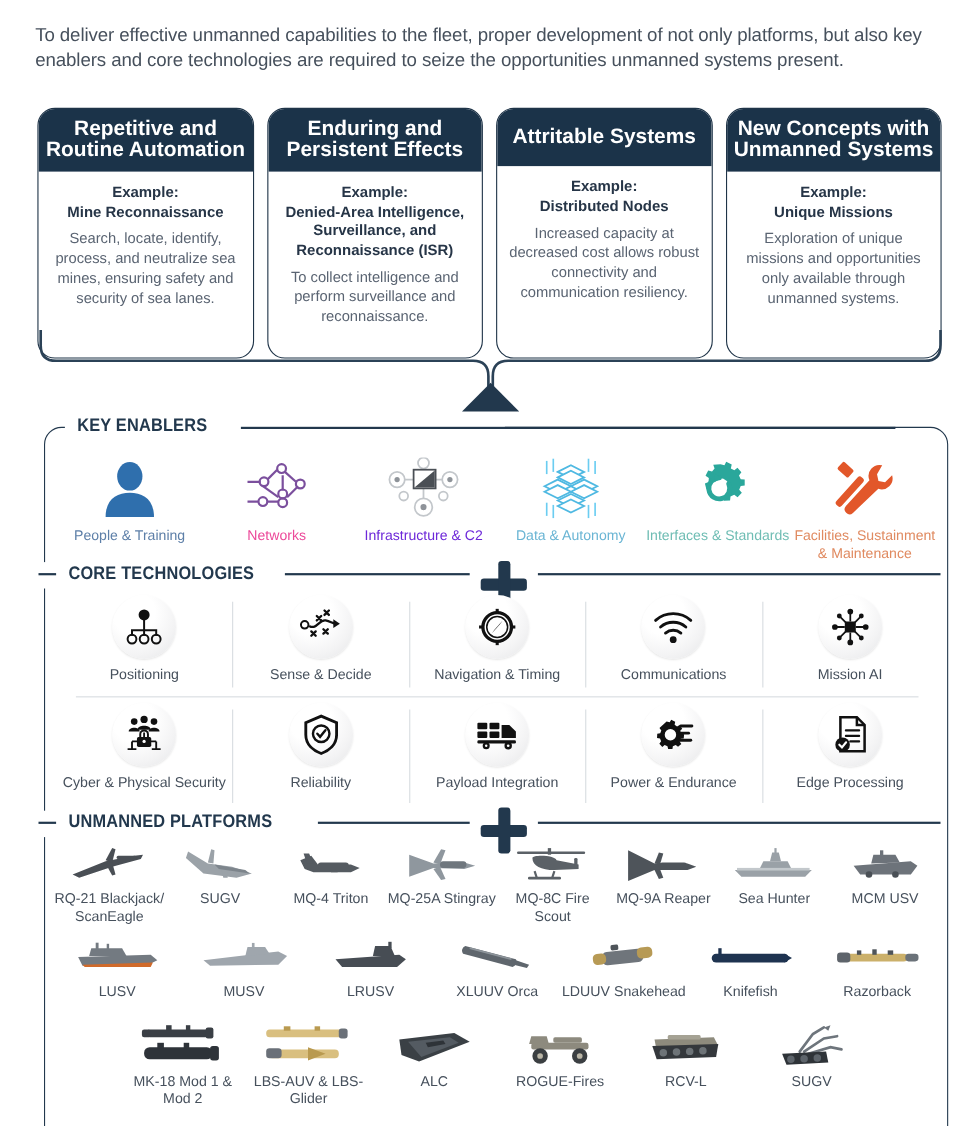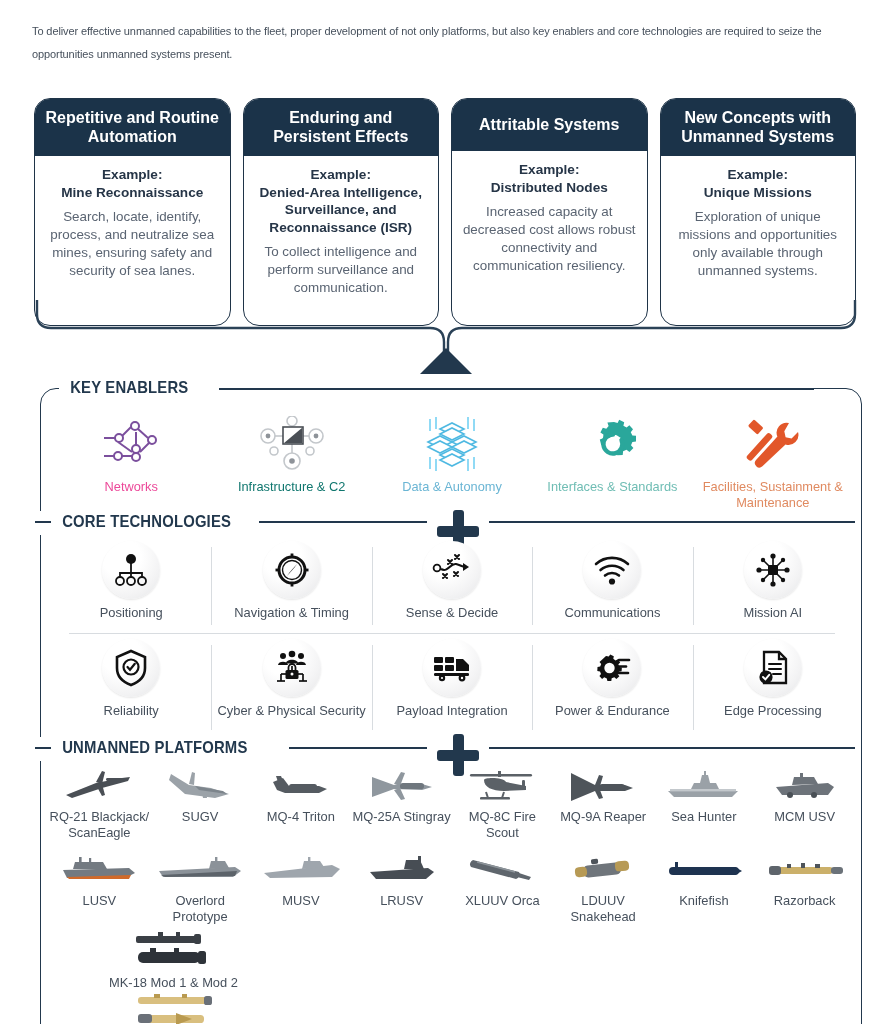--- a/index.html
+++ b/index.html
@@ -9,21 +9,21 @@
     font-family: "Liberation Sans", sans-serif;
     color: #3a4450;
     overflow: hidden;
   }
   .page { position: relative; width: 889px; height: 1024px; }
 
   
   .intro {
     position: absolute;
     left: 32px; top: 20px; width: 820px;
-    font-size: 11px; line-height: 23px;
+    font-size: 17px; line-height: 23px;
     color: #46505c;
     letter-spacing: -0.1px;
   }
 
   
   .cards {
     position: absolute; left: 34px; top: 98px;
     width: 822px; height: 228px;
     display: flex; gap: 12px;
   }
@@ -33,21 +33,21 @@
     border: 1.6px solid #1f3448;
     border-radius: 16px;
     background: #ffffff;
     overflow: hidden;
     display: flex; flex-direction: column;
   }
   .card-head {
     background: #1b3349;
     color: #ffffff;
     font-weight: bold;
-    font-size: 16px;
+    font-size: 19px;
     line-height: 19px;
     text-align: center;
     padding: 9px 6px 10px;
     min-height: 52px;
     display: flex; align-items: center; justify-content: center;
   }
   .card-body {
     flex: 1;
     padding: 10px 10px 8px;
     text-align: center;
@@ -191,21 +191,21 @@
       </div>
     </div>
 
     <div class="card">
       <div class="card-head">Enduring and Persistent Effects</div>
       <div class="card-body">
         <div class="card-example">
           <span>Example:</span><br>
           <span>Denied-Area Intelligence, Surveillance, and Reconnaissance (ISR)</span>
         </div>
-        <div class="card-desc">To collect intelligence and perform surveillance and communication.</div>
+        <div class="card-desc">To collect intelligence and perform surveillance and reconnaissance.</div>
       </div>
     </div>
 
     <div class="card">
       <div class="card-head">Attritable Systems</div>
       <div class="card-body">
         <div class="card-example">
           <span>Example:</span><br>
           <span>Distributed Nodes</span>
         </div>
@@ -233,20 +233,29 @@
   </svg>
 
   <div class="stack">
 
     <div class="border-mask" style="left:18px; top:-4px; width:400px; height:8px;"></div>
     <div class="section-label" style="left:22px; top:-11px;">KEY ENABLERS</div>
     <div class="label-rule" style="left:178px; top:-1px; width:595px;"></div>
 
     <div class="enablers">
 
+      <div class="enabler">
+        <div class="glyph">
+          <svg width="52" height="56" viewBox="0 0 52 56">
+            <ellipse cx="26" cy="17" rx="11.5" ry="13" fill="#2f6fad"></ellipse>
+            <path d="M4 54 C4 38 14 32 26 32 C38 32 48 38 48 54 Z" fill="#2f6fad"></path>
+          </svg>
+        </div>
+        <div class="cap" style="color:#5d7fa8">People &amp; Training</div>
+      </div>
 
       <div class="enabler">
         <div class="glyph">
           <svg width="62" height="52" viewBox="0 0 62 52">
             <g stroke="#7b4f9d" stroke-width="2" fill="none">
               <path d="M4 20 H16"></path>
                 <path d="M22 18 L31 9"></path>
                 <path d="M38 11 L48 20"></path>
               <path d="M4 38 H14"></path>
                 <path d="M22 38 H32"></path>
@@ -280,21 +289,21 @@
                 <path d="M33 10 V14"></path>
                 <path d="M33 26 V37"></path>
             </g>
             <circle cx="9" cy="20" r="2.4" fill="#8e9399"></circle>
             <circle cx="57" cy="20" r="2.4" fill="#8e9399"></circle>
             <circle cx="33" cy="45" r="2.8" fill="#8e9399"></circle>
             <rect x="24" y="11" width="20" height="17" fill="#ffffff" stroke="#4a4f55" stroke-width="1.6"></rect>
             <path d="M24.8 27.2 L43.2 11.8 L43.2 27.2 Z" fill="#4a4f55"></path>
           </svg>
         </div>
-        <div class="cap" style="color:#0f766e">Infrastructure &amp; C2</div>
+        <div class="cap" style="color:#6d28d9">Infrastructure &amp; C2</div>
       </div>
 
       <div class="enabler">
         <div class="glyph">
           <svg width="64" height="58" viewBox="0 0 64 58">
             <g stroke="#5bc8f0" stroke-width="1.5" fill="none" opacity="0.9">
               <path d="M10 4 V16"></path>
                 <path d="M16 2 V14"></path>
                 <path d="M48 2 V14"></path>
                 <path d="M54 4 V16"></path>
@@ -370,47 +379,47 @@
                   <circle cx="18" cy="28" r="4"></circle>
                   <circle cx="29" cy="28" r="4"></circle>
               </g>
               <circle cx="18" cy="6" r="5" fill="#111"></circle>
             </svg>
           </div>
           <div class="core-cap">Positioning</div>
         </div>
         <div class="core-cell">
           <div class="circ">
-            <svg width="36" height="36" viewBox="0 0 36 36">
-              <circle cx="18" cy="18" r="13" fill="none" stroke="#111" stroke-width="3"></circle>
-              <circle cx="18" cy="18" r="9.5" fill="none" stroke="#111" stroke-width="1.4"></circle>
-              <path d="M23 12 L15.5 20.5 L13 24 L20.5 15.5 Z" fill="#111"></path>
-              <rect x="16.6" y="1.5" width="2.8" height="4" fill="#111"></rect>
-              <rect x="16.6" y="30.5" width="2.8" height="4" fill="#111"></rect>
-              <rect x="1.5" y="16.6" width="4" height="2.8" fill="#111"></rect>
-              <rect x="30.5" y="16.6" width="4" height="2.8" fill="#111"></rect>
-            </svg>
-          </div>
-          <div class="core-cap">Navigation &amp; Timing</div>
-        </div>
-        <div class="core-cell">
-          <div class="circ">
             <svg width="40" height="34" viewBox="0 0 40 34">
               <circle cx="5" cy="15" r="3.4" fill="none" stroke="#111" stroke-width="1.8"></circle>
               <path d="M9 16 C16 20 18 10 24 11 C29 12 30 14 34 14" fill="none" stroke="#111" stroke-width="2.1"></path>
               <path d="M31 10 L37 14 L31 18 Z" fill="#111"></path>
               <g stroke="#111" stroke-width="2.1" stroke-linecap="round">
                 <path d="M11 21 l4 4 M15 21 l-4 4"></path>
                 <path d="M16 7 l4 4 M20 7 l-4 4"></path>
                 <path d="M23 2 l4 4 M27 2 l-4 4"></path>
                 <path d="M22 19 l4 4 M26 19 l-4 4"></path>
               </g>
             </svg>
           </div>
           <div class="core-cap">Sense &amp; Decide</div>
+        </div>
+        <div class="core-cell">
+          <div class="circ">
+            <svg width="36" height="36" viewBox="0 0 36 36">
+              <circle cx="18" cy="18" r="13" fill="none" stroke="#111" stroke-width="3"></circle>
+              <circle cx="18" cy="18" r="9.5" fill="none" stroke="#111" stroke-width="1.4"></circle>
+              <path d="M23 12 L15.5 20.5 L13 24 L20.5 15.5 Z" fill="#111"></path>
+              <rect x="16.6" y="1.5" width="2.8" height="4" fill="#111"></rect>
+              <rect x="16.6" y="30.5" width="2.8" height="4" fill="#111"></rect>
+              <rect x="1.5" y="16.6" width="4" height="2.8" fill="#111"></rect>
+              <rect x="30.5" y="16.6" width="4" height="2.8" fill="#111"></rect>
+            </svg>
+          </div>
+          <div class="core-cap">Navigation &amp; Timing</div>
         </div>
         <div class="core-cell">
           <div class="circ">
             <svg width="38" height="32" viewBox="0 0 38 32">
               <g fill="none" stroke="#111" stroke-width="2.6" stroke-linecap="round">
                 <path d="M3 10 A24 24 0 0 1 35 10"></path>
                 <path d="M7.5 16 A17.5 17.5 0 0 1 30.5 16"></path>
                 <path d="M12 21.5 A11 11 0 0 1 26 21.5"></path>
               </g>
               <circle cx="19" cy="27.5" r="3.1" fill="#111"></circle>
@@ -439,30 +448,20 @@
           </div>
           <div class="core-cap">Mission AI</div>
         </div>
       </div>
 
       <div class="core-divider" style="top:94px;"></div>
 
       <div class="core-row r2">
         <div class="core-cell">
           <div class="circ">
-            <svg width="34" height="38" viewBox="0 0 34 38">
-              <path d="M17 2 L31 8 V19 C31 28 24 33.5 17 36 C10 33.5 3 28 3 19 V8 Z" fill="none" stroke="#111" stroke-width="2.6"></path>
-              <circle cx="17" cy="18" r="7.5" fill="none" stroke="#111" stroke-width="2.2"></circle>
-              <path d="M13.5 18 L16 20.8 L20.8 14.8" fill="none" stroke="#111" stroke-width="2.2" stroke-linecap="round"></path>
-            </svg>
-          </div>
-          <div class="core-cap">Reliability</div>
-        </div>
-        <div class="core-cell">
-          <div class="circ">
             <svg width="38" height="36" viewBox="0 0 38 36">
               <g fill="#111">
                 <circle cx="10" cy="6" r="3"></circle>
                   <circle cx="19" cy="4" r="3.3"></circle>
                   <circle cx="28" cy="6" r="3"></circle>
                 <path d="M5 15 C5 10.5 15 10.5 15 15 Z"></path>
                 <path d="M13 13.5 C13 8.5 25 8.5 25 13.5 Z"></path>
                 <path d="M23 15 C23 10.5 33 10.5 33 15 Z"></path>
               </g>
               <g stroke="#111" stroke-width="1.7" fill="none">
@@ -473,20 +472,30 @@
                   <path d="M30 24 V31"></path>
                   <path d="M8 24 H13"></path>
                   <path d="M25 24 H30"></path>
               </g>
               <rect x="12.5" y="20" width="13" height="9" rx="1.5" fill="#111"></rect>
               <path d="M15.5 20 V17.5 a3.5 3.5 0 0 1 7 0 V20" fill="none" stroke="#111" stroke-width="1.8"></path>
               <circle cx="19" cy="24" r="1.5" fill="#fff"></circle>
             </svg>
           </div>
           <div class="core-cap">Cyber &amp; Physical Security</div>
+        </div>
+        <div class="core-cell">
+          <div class="circ">
+            <svg width="34" height="38" viewBox="0 0 34 38">
+              <path d="M17 2 L31 8 V19 C31 28 24 33.5 17 36 C10 33.5 3 28 3 19 V8 Z" fill="none" stroke="#111" stroke-width="2.6"></path>
+              <circle cx="17" cy="18" r="7.5" fill="none" stroke="#111" stroke-width="2.2"></circle>
+              <path d="M13.5 18 L16 20.8 L20.8 14.8" fill="none" stroke="#111" stroke-width="2.2" stroke-linecap="round"></path>
+            </svg>
+          </div>
+          <div class="core-cap">Reliability</div>
         </div>
         <div class="core-cell">
           <div class="circ">
             <svg width="40" height="30" viewBox="0 0 40 30">
               <g fill="#111">
                 <rect x="2" y="4" width="9" height="6" rx="1"></rect>
                 <rect x="13" y="4" width="9" height="6" rx="1"></rect>
                 <rect x="2" y="12" width="9" height="6" rx="1"></rect>
                 <rect x="13" y="12" width="9" height="6" rx="1"></rect>
                 <path d="M24 6 h7 l6 6 v6 h-13 Z"></path>
@@ -683,33 +692,20 @@
                 <path d="M16 6 L44 6 L48 13 L14 13 Z"></path>
                 <rect x="20" y="1" width="2.6" height="6"></rect>
                 <rect x="30" y="2" width="2.2" height="5"></rect>
               </g>
               <path d="M8 21 L72 19 L70 23 L10 23 Z" fill="#d06a2a"></path>
             </svg>
           </div>
           <div class="pcap">LUSV</div>
         </div>
 
-        <div class="plat">
-          <div class="pic">
-            <svg width="86" height="26" viewBox="0 0 86 26">
-              <g fill="#8b9299">
-                <path d="M2 14 L78 10 L84 14 L76 20 L6 20 Z"></path>
-                <path d="M54 4 L68 4 L72 11 L52 12 Z"></path>
-                <rect x="58" y="0" width="2.4" height="5"></rect>
-              </g>
-              <path d="M4 18 L80 14 L78 19 L8 20 Z" fill="#5c636a"></path>
-            </svg>
-          </div>
-          <div class="pcap">Overlord Prototype</div>
-        </div>
 
         <div class="plat">
           <div class="pic">
             <svg width="82" height="26" viewBox="0 0 82 26">
               <g fill="#9fa6ad">
                 <path d="M4 16 L72 8 L80 12 L72 20 L10 21 Z"></path>
                 <path d="M44 4 L60 4 L64 10 L42 12 Z"></path>
                 <rect x="48" y="0" width="2.4" height="5"></rect>
               </g>
             </svg>
@@ -783,21 +779,21 @@
                 <rect x="36" y="5" width="4" height="5"></rect>
                 <rect x="50" y="6" width="5" height="4"></rect>
               </g>
             </svg>
           </div>
           <div class="pcap">Razorback</div>
         </div>
 
       </div>
 
-      <div class="plat-row" style="height:86px; padding:0 60px;flex-direction:column;">
+      <div class="plat-row" style="height:86px; padding:0 60px;">
 
         <div class="plat">
           <div class="pic">
             <svg width="90" height="44" viewBox="0 0 90 44">
               <g fill="#3a3f45">
                 <rect x="12" y="6" width="58" height="7" rx="3.2"></rect>
                 <rect x="8" y="6" width="8" height="7" rx="2"></rect>
                 <rect x="66" y="4" width="7" height="10" rx="2"></rect>
                 <rect x="30" y="2" width="5" height="5"></rect>
                 <rect x="48" y="2" width="4" height="5"></rect>

